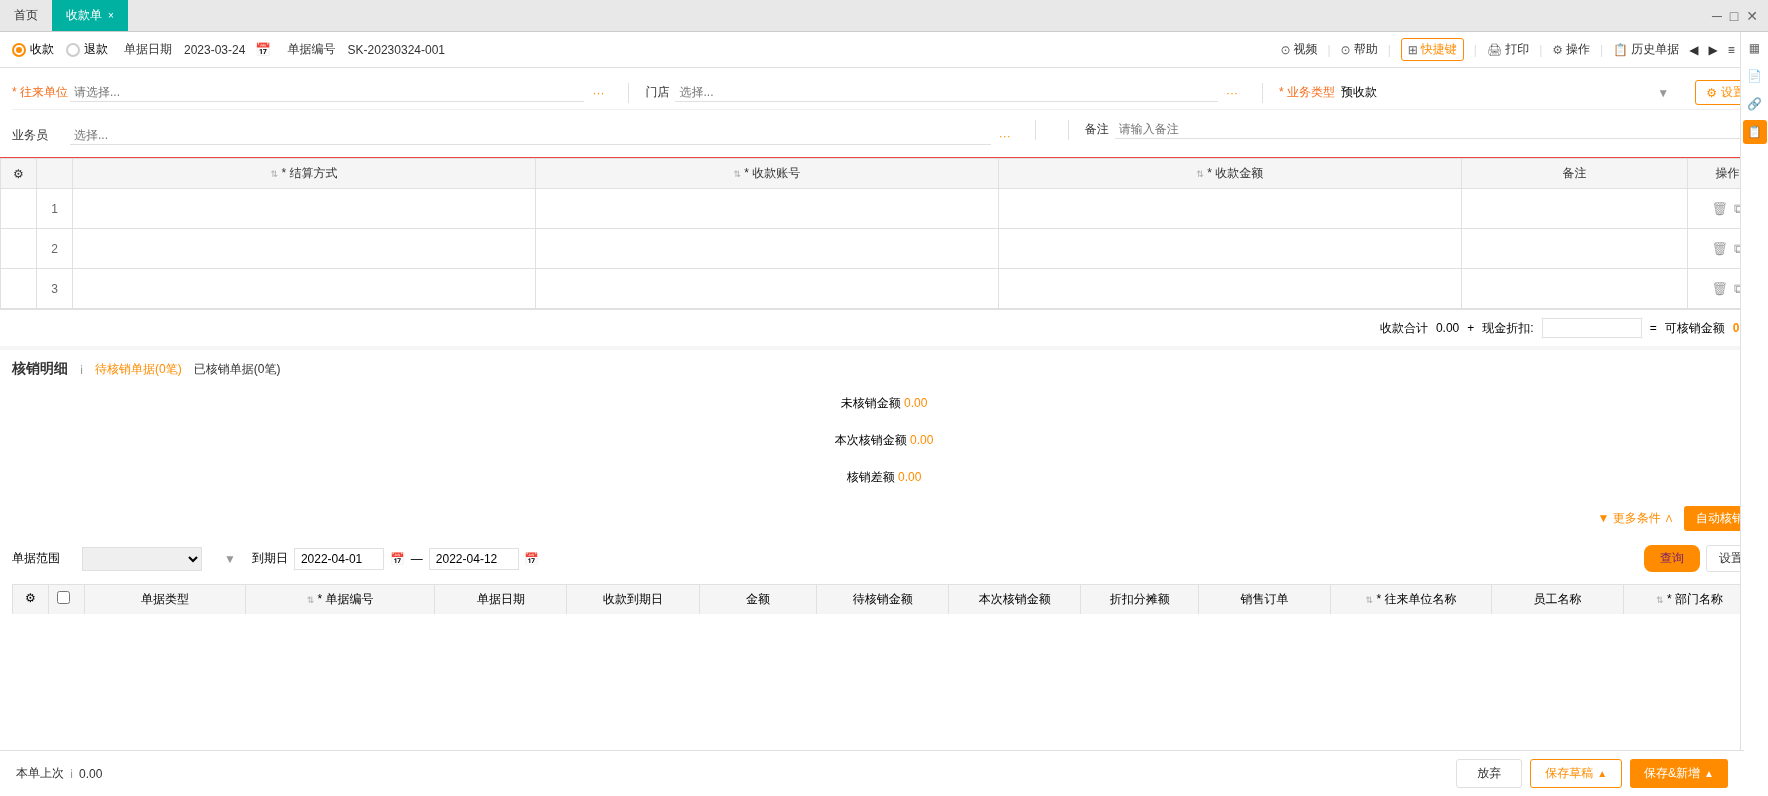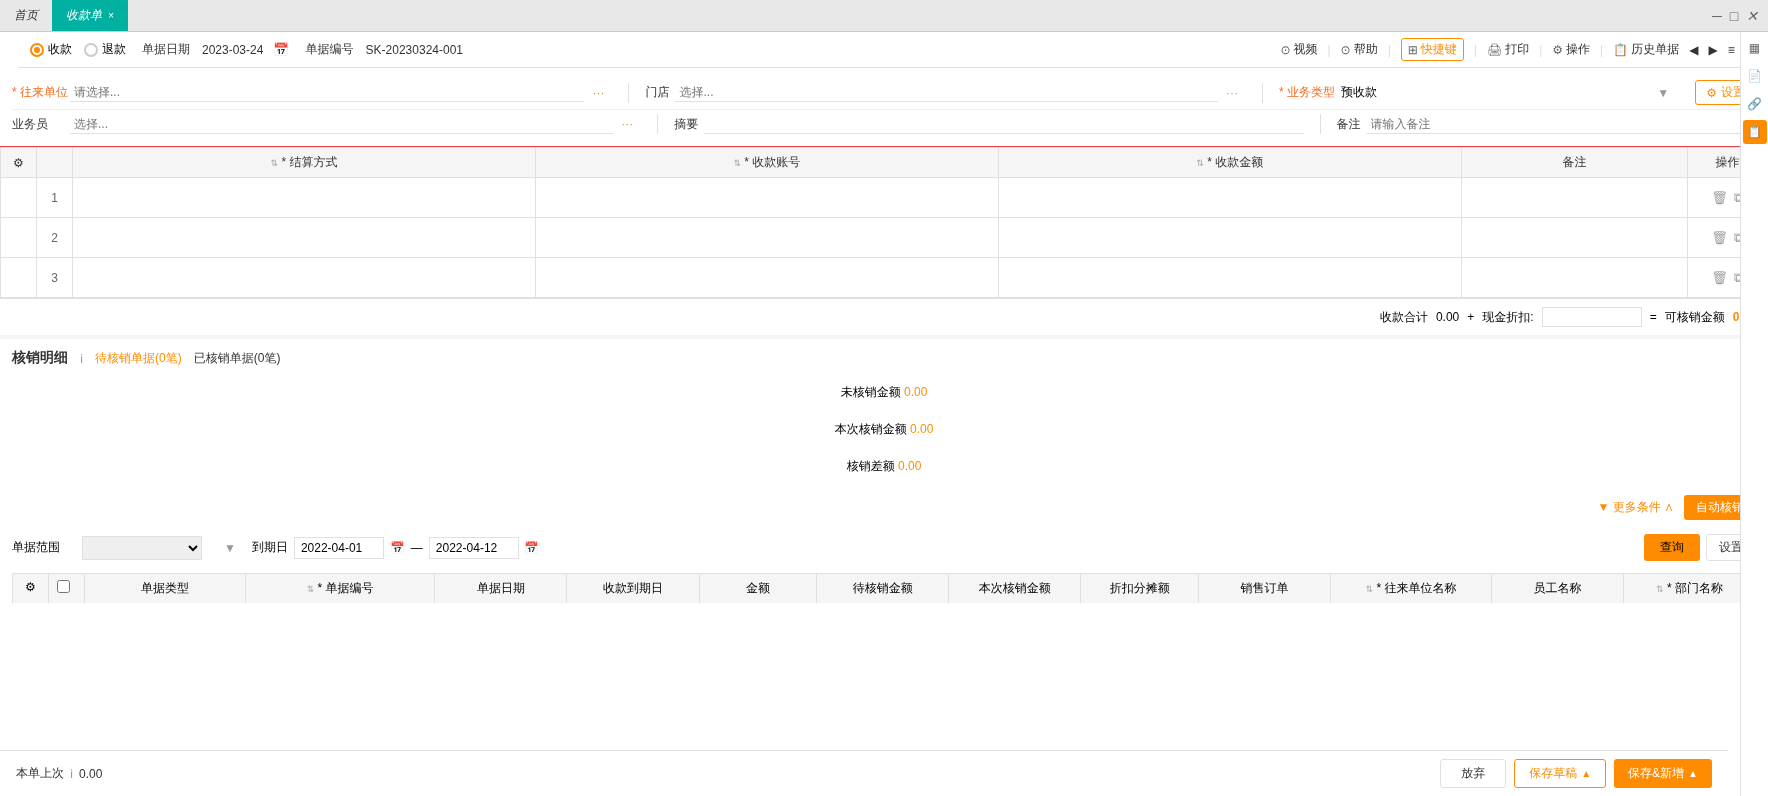--- a/index.html
+++ b/index.html
@@ -2,41 +2,40 @@
 <html><head>
   <meta charset="utf-8">
   <style>
     * { box-sizing: border-box; margin: 0; padding: 0; font-family: 'Microsoft YaHei', Arial, sans-serif; font-size: 12px; }
     body { background: #f0f0f0; width: 1768px; height: 796px; overflow: hidden; }
 
     
     .tab-bar {
       display: flex; align-items: center; background: #e8e8e8; height: 32px;
       border-bottom: 1px solid #ccc;
-      font-style: italic;
     }
     .tab-home {
       display: flex; align-items: center; padding: 0 14px; height: 100%;
       background: #e8e8e8; color: #333; cursor: pointer; font-size: 13px;
     }
     .tab-active {
       display: flex; align-items: center; padding: 0 14px; height: 100%;
       background: #00b0a0; color: #fff; cursor: pointer; font-size: 13px; gap: 6px;
     }
     .tab-close { font-size: 10px; cursor: pointer; color: #fff; }
     .tab-bar-right { margin-left: auto; display: flex; align-items: center; padding-right: 10px; gap: 8px; }
     .tab-bar-right span { cursor: pointer; font-size: 14px; color: #666; }
 
     
     .main-content { background: #fff; height: calc(796px - 32px); display: flex; flex-direction: column; }
 
     
     .top-toolbar {
       display: flex; align-items: center; padding: 6px 12px; border-bottom: 1px solid #e0e0e0;
-      gap: 16px; background: #fff; margin-left: 18px;
+      gap: 16px; background: #fff;
     }
     .radio-group { display: flex; gap: 12px; align-items: center; }
     .radio-item { display: flex; align-items: center; gap: 4px; cursor: pointer; }
     .radio-dot { width: 14px; height: 14px; border-radius: 50%; border: 2px solid #ccc; display: flex; align-items: center; justify-content: center; }
     .radio-dot.active { border-color: #ff8c00; }
     .radio-dot.active::after { content: ''; width: 6px; height: 6px; border-radius: 50%; background: #ff8c00; }
 
     .toolbar-field { display: flex; align-items: center; gap: 6px; }
     .toolbar-label { color: #333; white-space: nowrap; }
     .toolbar-value { color: #333; font-weight: normal; }
@@ -69,36 +68,36 @@
     
     .sum-row {
       display: flex; align-items: center; justify-content: flex-end;
       padding: 8px 12px; border-top: 1px solid #e0e0e0; background: #fff; gap: 8px;
     }
     .sum-orange { color: #ff8c00; font-weight: bold; }
     .auto-btn {
       background: #ff8c00; color: #fff; border: none; padding: 4px 12px;
       border-radius: 3px; cursor: pointer; font-size: 12px;
     }
-    .query-btn { background: #ff8c00; color: #000000; border: none; padding: 4px 16px; border-radius: 3px; cursor: pointer; font-size: 12px; }
+    .query-btn { background: #ff8c00; color: #701a75; border: none; padding: 4px 16px; border-radius: 8px; cursor: pointer; font-size: 12px; }
     .settings-btn { background: #fff; color: #333; border: 1px solid #e0e0e0; padding: 4px 12px; border-radius: 3px; cursor: pointer; font-size: 12px; }
 
     
     .right-sidebar {
       position: absolute; right: 0; top: 32px; width: 28px;
       display: flex; flex-direction: column; align-items: center; gap: 4px;
       background: #fff; border-left: 1px solid #e0e0e0; padding: 4px 2px;
       height: calc(796px - 32px);
     }
     .sidebar-icon { width: 24px; height: 24px; display: flex; align-items: center; justify-content: center; cursor: pointer; color: #666; border-radius: 3px; }
     .sidebar-icon.active { background: #ff8c00; color: #fff; }
 
     
     .bottom-footer {
-      position: absolute; bottom: 0; left: 0; right: 40px;
+      position: absolute; bottom: 0; left: 0; right: 24px;
       display: flex; align-items: center; padding: 8px 16px;
       background: #fff; border-top: 1px solid #e0e0e0; gap: 16px;
     }
     .footer-info { display: flex; align-items: center; gap: 6px; color: #333; }
     .footer-right { margin-left: auto; display: flex; gap: 8px; }
     .btn-discard { background: #fff; border: 1px solid #e0e0e0; padding: 5px 20px; border-radius: 3px; cursor: pointer; color: #333; }
     .btn-save-draft { background: #fff; border: 1px solid #ff8c00; color: #ff8c00; padding: 5px 14px; border-radius: 3px; cursor: pointer; display: flex; align-items: center; gap: 4px; }
     .btn-save-new { background: #ff8c00; border: none; color: #fff; padding: 5px 14px; border-radius: 3px; cursor: pointer; display: flex; align-items: center; gap: 4px; }
     .chevron { font-size: 10px; }
   </style>
@@ -214,30 +213,26 @@
         <span style="margin-left:10px;"></span>
       </div>
 
       <button style="margin-left:16px; background:#fff; border:1px solid #ff8c00; color:#ff8c00; padding:3px 10px; border-radius:3px; cursor:pointer; display:flex; align-items:center; gap:4px;">
         <span>⚙</span>
         <span>设置</span>
       </button>
     </div>
 
     <div style="display:flex; align-items:center; width:100%; padding: 4px 0;">
-      <div style="display:flex; align-items:center; flex:1.5;">
+      <div style="display:flex; align-items:center; flex:1.5;margin-top:12px;">
         <span style="color:#333; min-width:58px; white-space:nowrap;">业务员</span>
         <input type="text" style="flex: 1 1 0%; border-top: none; border-right: none; border-left: none; border-image: initial; border-bottom: 1px solid rgb(224, 224, 224); outline: none; padding: 2px 4px; color: rgb(170, 170, 170); min-width: 200px;" placeholder="选择...">
         <span style="color:#ff8c00; cursor:pointer; margin:0 8px;">···</span>
       </div>
       <div style="width:1px; height:20px; background:#e0e0e0; margin:0 16px;"></div>
-      <div style="display:flex; align-items:center; flex:1.5;">
-        <span style="color:#333; min-width:30px; white-space:nowrap;">摘要</span>
-        <input type="text" style="flex: 1 1 0%; border-top: none; border-right: none; border-left: none; border-image: initial; border-bottom: 1px solid rgb(224, 224, 224); outline: none; padding: 2px 4px; min-width: 200px;">
-      </div>
       <div style="width:1px; height:20px; background:#e0e0e0; margin:0 16px;"></div>
       <div style="display:flex; align-items:center; flex:1;">
         <span style="color:#333; min-width:30px; white-space:nowrap;">备注</span>
         <input type="text" style="flex: 1 1 0%; border-top: none; border-right: none; border-left: none; border-image: initial; border-bottom: 1px solid rgb(224, 224, 224); outline: none; padding: 2px 4px; color: rgb(170, 170, 170); min-width: 200px;" placeholder="请输入备注">
       </div>
     </div>
   </div>
 
   <div style="flex:0 0 auto; overflow:auto;">
     <table>

